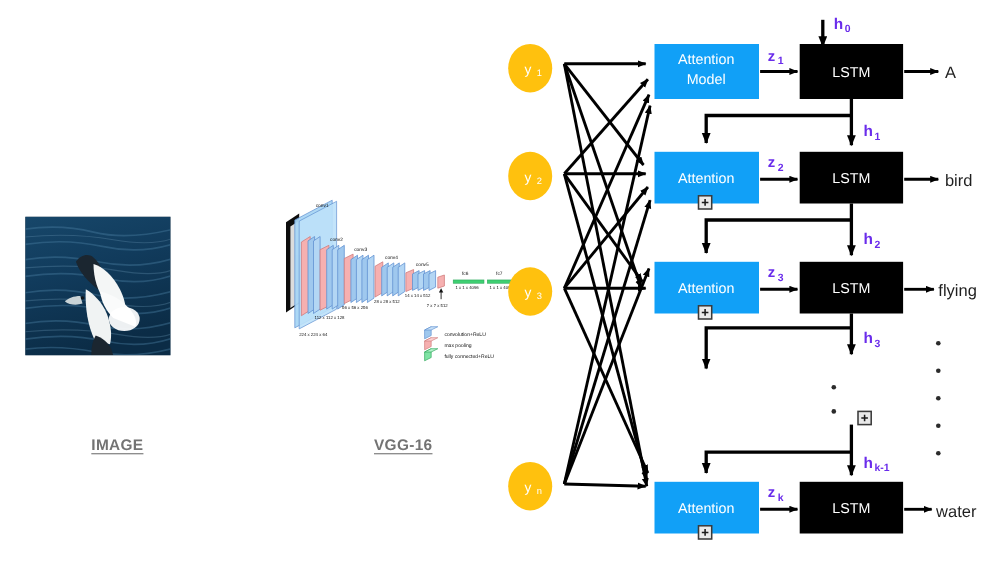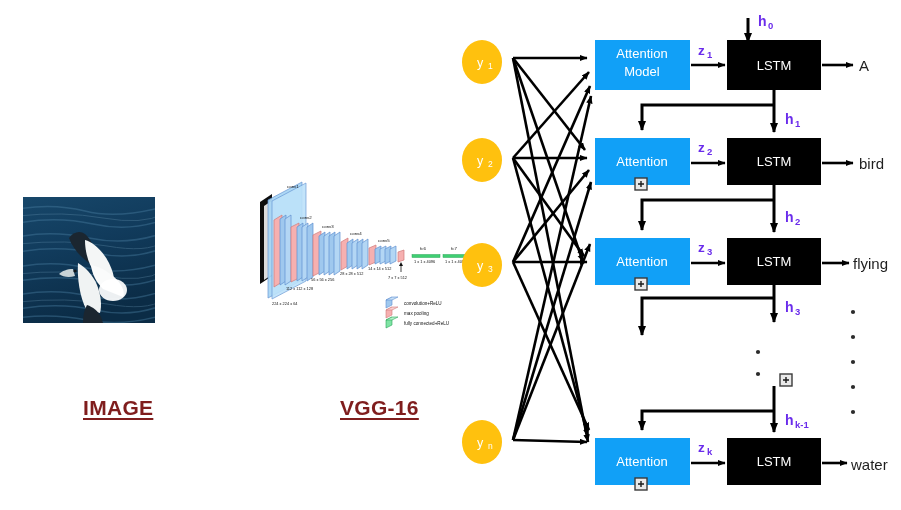--- a/index.html
+++ b/index.html
@@ -7,22 +7,22 @@
        font-family:"Liberation Sans",sans-serif;color:#1a1a1a;}
   .stage{position:absolute;inset:0;}
   .abs{position:absolute;}
 
   
   #photo{left:23px;top:197px;width:132px;height:126px;overflow:hidden;
          background:#0d2d45;}
   #photo svg{display:block;width:132px;height:126px;}
 
   
-  .caption{font-weight:bold;font-size:21px;letter-spacing:.3px;
-           text-decoration:underline;text-underline-offset:3px;color:#7f1d1d;}
+  .caption{font-weight:bold;font-size:14px;letter-spacing:.3px;
+           text-decoration:underline;text-underline-offset:3px;color:#737373;}
   #cap-image{left:83px;top:396px;}
   #cap-vgg{left:340px;top:396px;text-align:right;}
 
   
   #vgg{left:258px;top:180px;width:240px;height:160px;}
   #vgg svg{display:block;}
 
   
   #net{left:455px;top:0px;width:446px;height:510px;}
   #net svg{display:block;}

